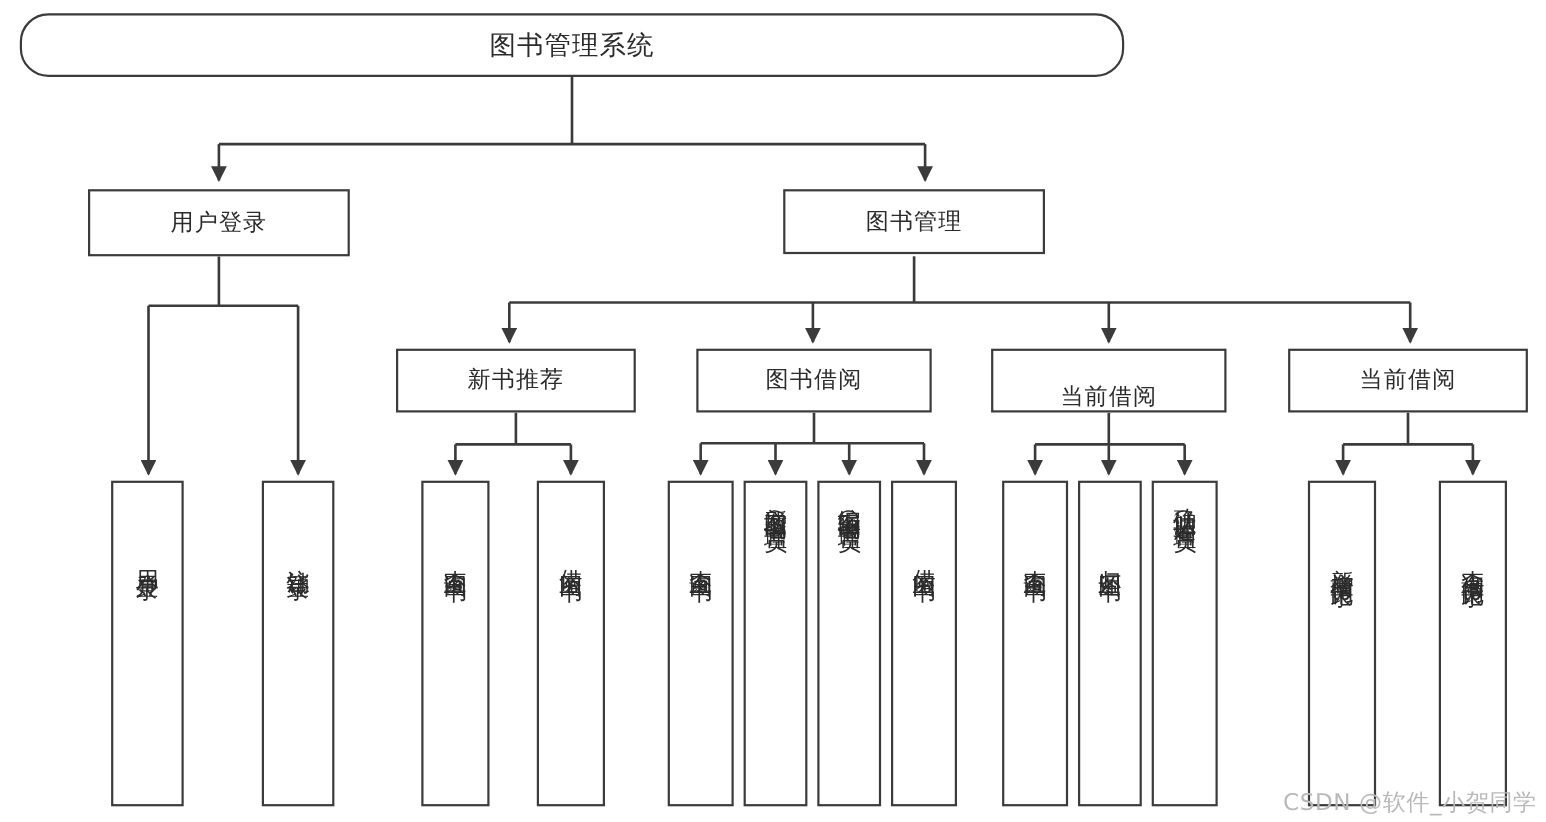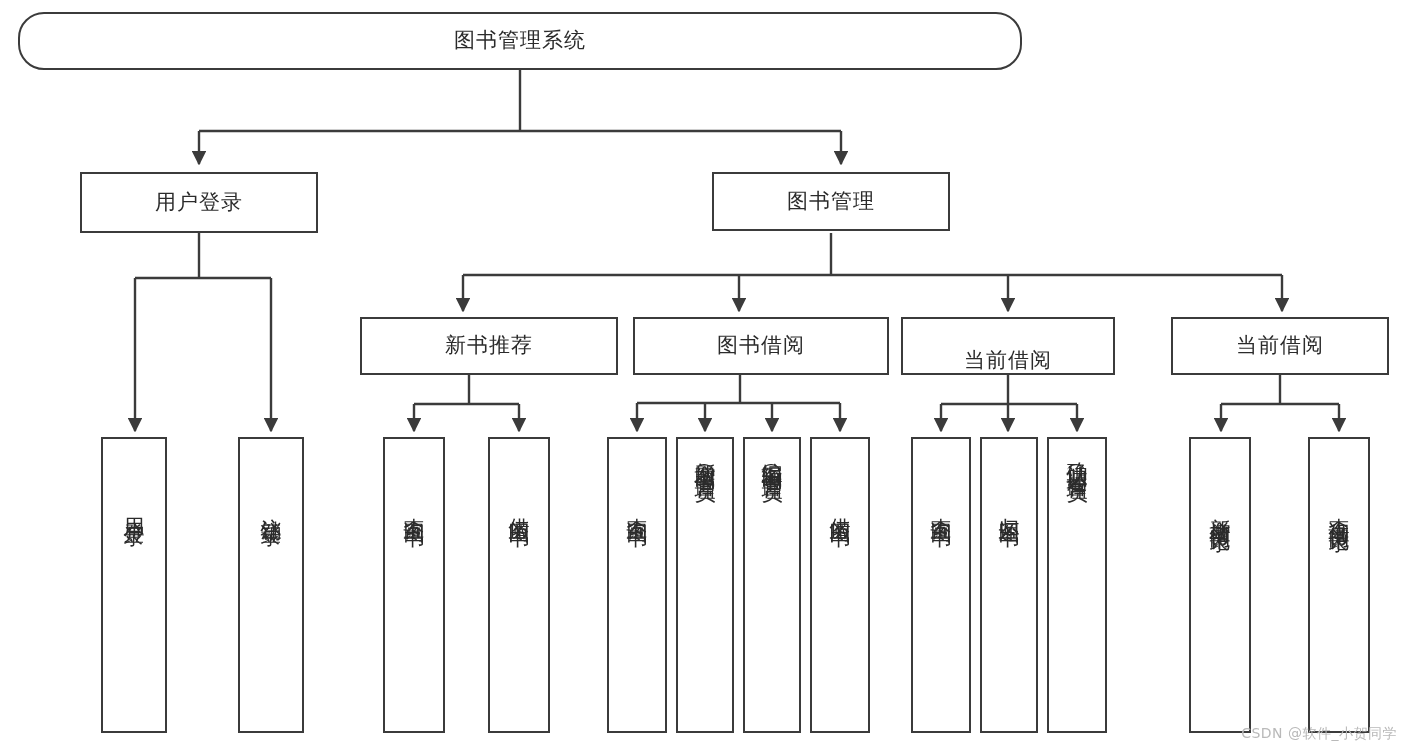--- a/index.html
+++ b/index.html
@@ -36,21 +36,21 @@
     justify-content: center;
     color: #2b2b2b;
     z-index: 2;
   }
   .node.horiz {
     font-size: 21px;
     letter-spacing: 1px;
     line-height: 1.2;
   }
   .node.root {
-    font-size: 21px;
+    font-size: 24px;
     border-radius: 26px;
   }
   .node.vert {
     align-items: flex-start;
     justify-content: center;
     padding-top: 6px;
   }
   .vert .vtext {
     writing-mode: vertical-rl;
     text-orientation: upright;
@@ -60,21 +60,21 @@
     white-space: nowrap;
     color: #2b2b2b;
   }
   .vert.pad .vtext {
     margin-top: 56px;
   }
   .watermark {
     position: absolute;
     right: 8px;
     bottom: 4px;
-    font-size: 14px;
+    font-size: 21px;
     color: #b9b9b9;
     letter-spacing: 0.5px;
     z-index: 5;
     white-space: nowrap;
   }
 </style>
 </head>
 <body>
 
 <div id="canvas">
@@ -134,25 +134,25 @@
   </div>
 
   <div class="node horiz" style="left:80px; top:172px; width:238px; height:61px;">
     <span>用户登录</span>
   </div>
 
   <div class="node horiz" style="left:712px; top:172px; width:238px; height:59px;">
     <span>图书管理</span>
   </div>
 
-  <div class="node horiz" style="left:360px; top:317px; width:258px; height:58px;">
+  <div class="node horiz" style="left:360px; top:317px; width:218px; height:58px;">
     <span>新书推荐</span>
   </div>
 
-  <div class="node horiz" style="left:633px; top:317px; width:256px; height:58px;font-family:Liberation Serif, serif;">
+  <div class="node horiz" style="left:633px; top:317px; width:214px; height:58px;font-family:Liberation Serif, serif;">
     <span>图书借阅</span>
   </div>
 
   <div class="node horiz" style="left:901px; top:317px; width:214px; height:58px;align-items:flex-end;">
     <span>当前借阅</span>
   </div>
 
   <div class="node horiz" style="left:1171px; top:317px; width:218px; height:58px;">
     <span>当前借阅</span>
   </div>

